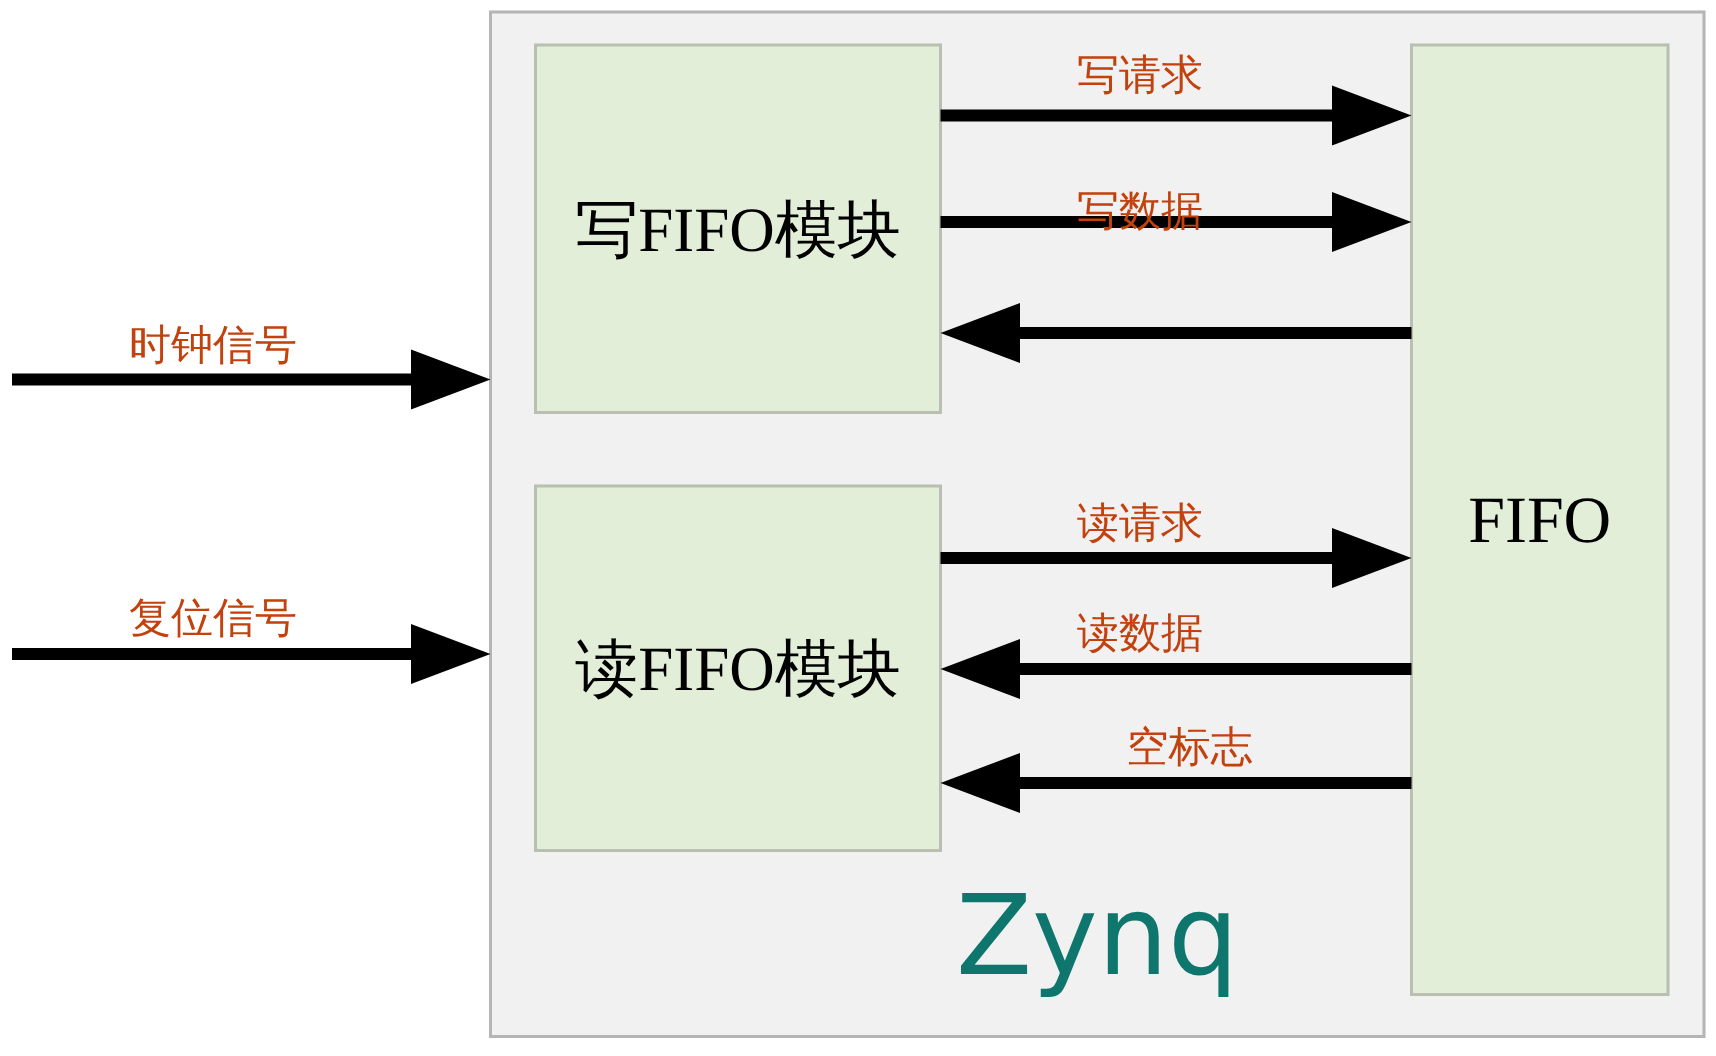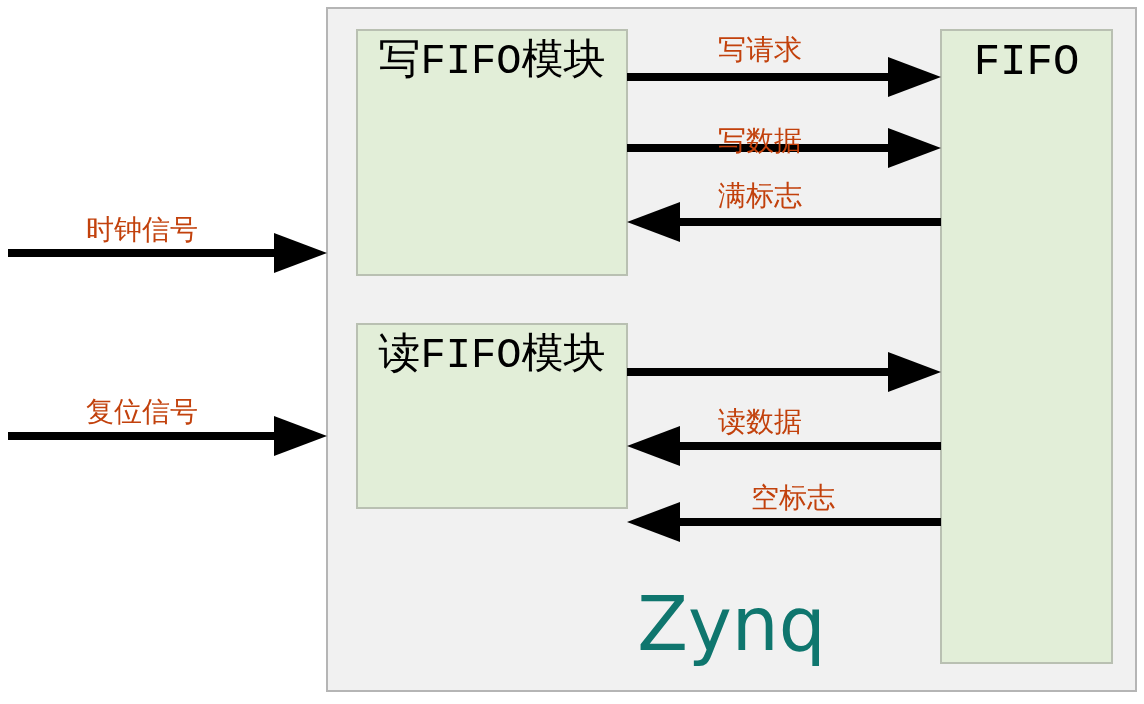--- a/index.html
+++ b/index.html
@@ -37,27 +37,28 @@
     color: #0f766e;
   }
 
   
   .block {
     position: absolute;
     background: #e2eed8;
     border: 2px solid #b9c0b2;
     box-sizing: border-box;
     display: flex;
+    align-items: center;
     justify-content: center;
     text-align: center;
-    font-family: Liberation Mono, monospace;
+    font-family: Liberation Serif, serif;
     color: #000000;
   }
   #block-write-fifo { left: 356px; top: 29px;  width: 272px; height: 247px; font-size: 42px; }
-  #block-read-fifo  { left: 356px; top: 323px; width: 272px; height: 186px; font-size: 42px; }
+  #block-read-fifo  { left: 356px; top: 323px; width: 272px; height: 245px; font-size: 42px; }
   #block-fifo-ip    { left: 940px; top: 29px;  width: 173px; height: 635px; font-size: 44px; }
   #block-fifo-ip .two-line { line-height: 62px; }
 
   
   .arrow { position: absolute; }
   .shaft {
     position: absolute;
     height: 8px;
     background: #000000;
   }
@@ -110,26 +111,26 @@
   <div class="arrow">
     <div class="shaft" style="left:627px; top:144px; width:262px;"></div>
     <div class="head point-right" style="left:888px; top:128px;"></div>
   </div>
   <div class="sig-label" style="left:610px; top:107px;margin-top:19px;">写数据</div>
 
   <div class="arrow">
     <div class="head point-left" style="left:627px; top:202px;"></div>
     <div class="shaft" style="left:679px; top:218px; width:262px;"></div>
   </div>
-  <div class="sig-label" style="left:610px; top:181px;">满标志</div>
 
   <div class="arrow">
     <div class="shaft" style="left:627px; top:368px; width:262px;"></div>
     <div class="head point-right" style="left:888px; top:352px;"></div>
   </div>
+  <div class="sig-label" style="left:610px; top:334px;">读请求</div>
 
   <div class="arrow">
     <div class="head point-left" style="left:627px; top:426px;"></div>
     <div class="shaft" style="left:679px; top:442px; width:262px;"></div>
   </div>
   <div class="sig-label" style="left:610px; top:407px;">读数据</div>
 
   <div class="arrow">
     <div class="head point-left" style="left:627px; top:502px;"></div>
     <div class="shaft" style="left:679px; top:518px; width:262px;"></div>

